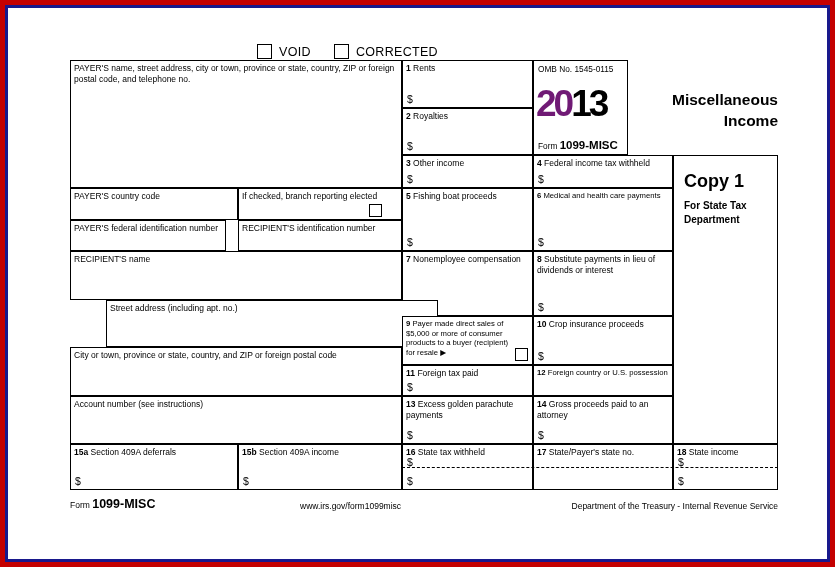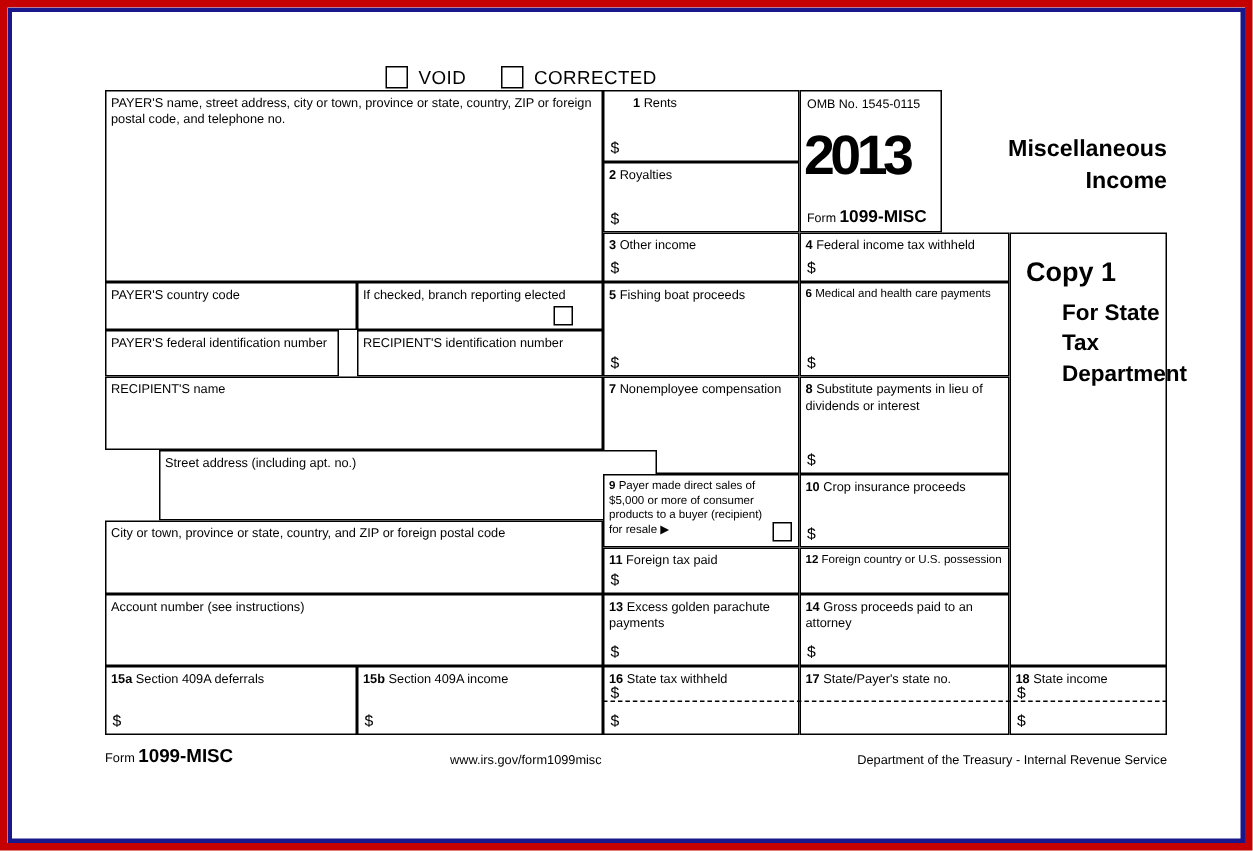--- a/index.html
+++ b/index.html
@@ -13,27 +13,27 @@
   .dollar {position:absolute; left:4px; bottom:2px; font-size:10.5px;}
   .d1 {position:absolute; left:4px; top:11px; font-size:10.5px;}
   .cb {position:absolute; width:11px; height:11px; border:1px solid #000; background:#fff;}
   .toprow {position:absolute; display:flex; align-items:center; gap:7px;}
   .cb-lg {width:13px; height:13px; border:1.5px solid #000; display:inline-block; background:#fff;}
   .toplbl {font-size:12.5px; letter-spacing:0.3px;}
   .title-area {position:absolute; left:620px; top:52px; width:150px; height:95px; text-align:right; padding-top:30px; box-sizing:border-box;}
   .title-area .t {font-size:15.5px; font-weight:700; line-height:1.35;}
   .omb-no {font-size:8.3px; padding:3px 0 0 4px;}
   .year {position:absolute; left:2px; top:24px; font-size:37px; letter-spacing:-3px; line-height:1; white-space:nowrap;}
-  .y20 {color:#000000; font-weight:700;}
+  .y20 {color:#701a75; font-weight:700;}
   .y13 {color:#000; font-weight:900;}
   .omb-form {position:absolute; left:4px; bottom:3px; font-size:8.3px;}
   .omb-form b {font-size:11.5px;}
   .copy-pad {padding:15px 4px 0 10px; font-weight:700;}
   .copy1 {font-size:18px; margin-bottom:7px;}
-  .copyfor {font-size:15px; line-height:1.35;margin-left:24px;}
+  .copyfor {font-size:10px; line-height:1.35;}
   .dash {position:absolute; border-top:1px dashed #000; height:0;}
   .ft {position:absolute; font-size:8.5px;}
   .ftnum {font-size:12.5px; font-weight:700;}
   .b9lbl {padding-right:16px;}
   .brlbl {}
 </style>
 </head>
 <body>
 
 <div class="page">
@@ -45,21 +45,21 @@
     </div>
     <div class="toprow" style="left:326px; top:36px;">
       <span class="cb-lg"></span>
       <span class="toplbl">CORRECTED</span>
     </div>
 
     <div class="cell" style="left:62px; top:52px; width:332px; height:128px;">
       <div class="lbl">PAYER'S name, street address, city or town, province or state, country, ZIP or foreign postal code, and telephone no.</div>
     </div>
 
-    <div class="cell" style="left:394px; top:52px; width:131px; height:48px;padding-left:16px;">
+    <div class="cell" style="left:394px; top:52px; width:131px; height:48px;">
       <div class="lbl"><span class="num">1</span> <span>Rents</span></div>
       <span class="dollar">$</span>
     </div>
 
     <div class="cell" style="left:394px; top:100px; width:131px; height:47px;">
       <div class="lbl"><span class="num">2</span> <span>Royalties</span></div>
       <span class="dollar">$</span>
     </div>
 
     <div class="cell" style="left:525px; top:52px; width:95px; height:95px;">

